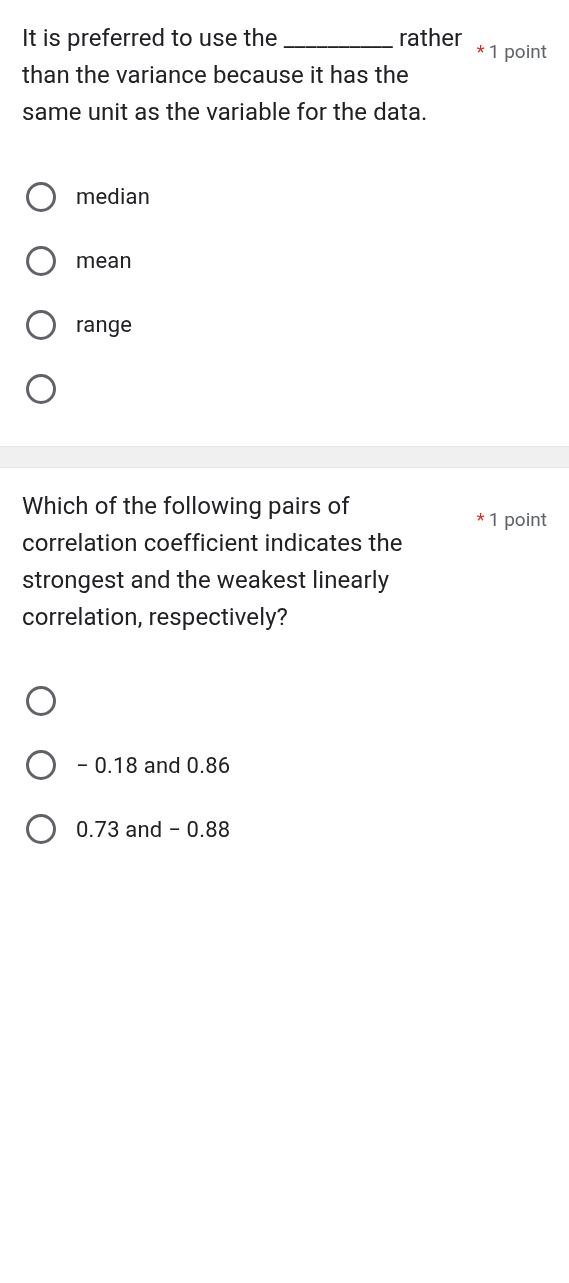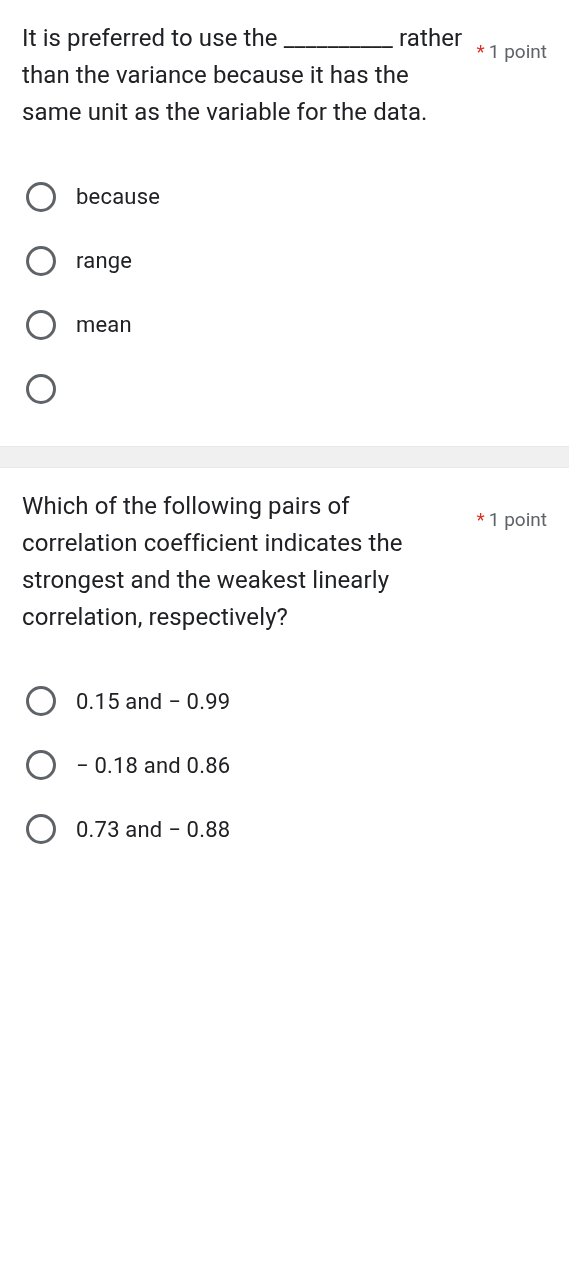--- a/index.html
+++ b/index.html
@@ -82,47 +82,46 @@
     <div class="question-text">
       <span>It is preferred to use the __________ rather than the variance because it has the same unit as the variable for the data.</span>
     </div>
     <div class="points-area">
       <span class="asterisk">*</span><span>1 point</span>
     </div>
   </div>
   <div class="options">
     <label class="option-row">
       <span class="radio-circle"></span>
-      <span class="option-label">because</span>
+      <span class="option-label">median</span>
+    </label>
+    <label class="option-row">
+      <span class="radio-circle"></span>
+      <span class="option-label">mean</span>
     </label>
     <label class="option-row">
       <span class="radio-circle"></span>
       <span class="option-label">range</span>
-    </label>
-    <label class="option-row">
-      <span class="radio-circle"></span>
-      <span class="option-label">mean</span>
     </label>
     <label class="option-row">
       <span class="radio-circle"></span>
     </label>
   </div>
 </div>
 
 <div class="divider"></div>
 
 <div class="question-block">
   <div class="question-header">
       <div class="question-text"><span>Which of the following pairs of correlation coefficient indicates the strongest and the weakest linearly correlation, respectively?</span></div>
       <div class="points-area"><span class="asterisk">*</span><span>1 point</span></div>
     </div>
   <div class="options">
     <label class="option-row">
       <span class="radio-circle"></span>
-      <span class="option-label">0.15 and − 0.99</span>
     </label>
     <label class="option-row">
       <span class="radio-circle"></span>
       <span class="option-label">− 0.18 and 0.86</span>
     </label>
     <label class="option-row">
       <span class="radio-circle"></span>
       <span class="option-label">0.73 and − 0.88</span>
     </label>
   </div>

